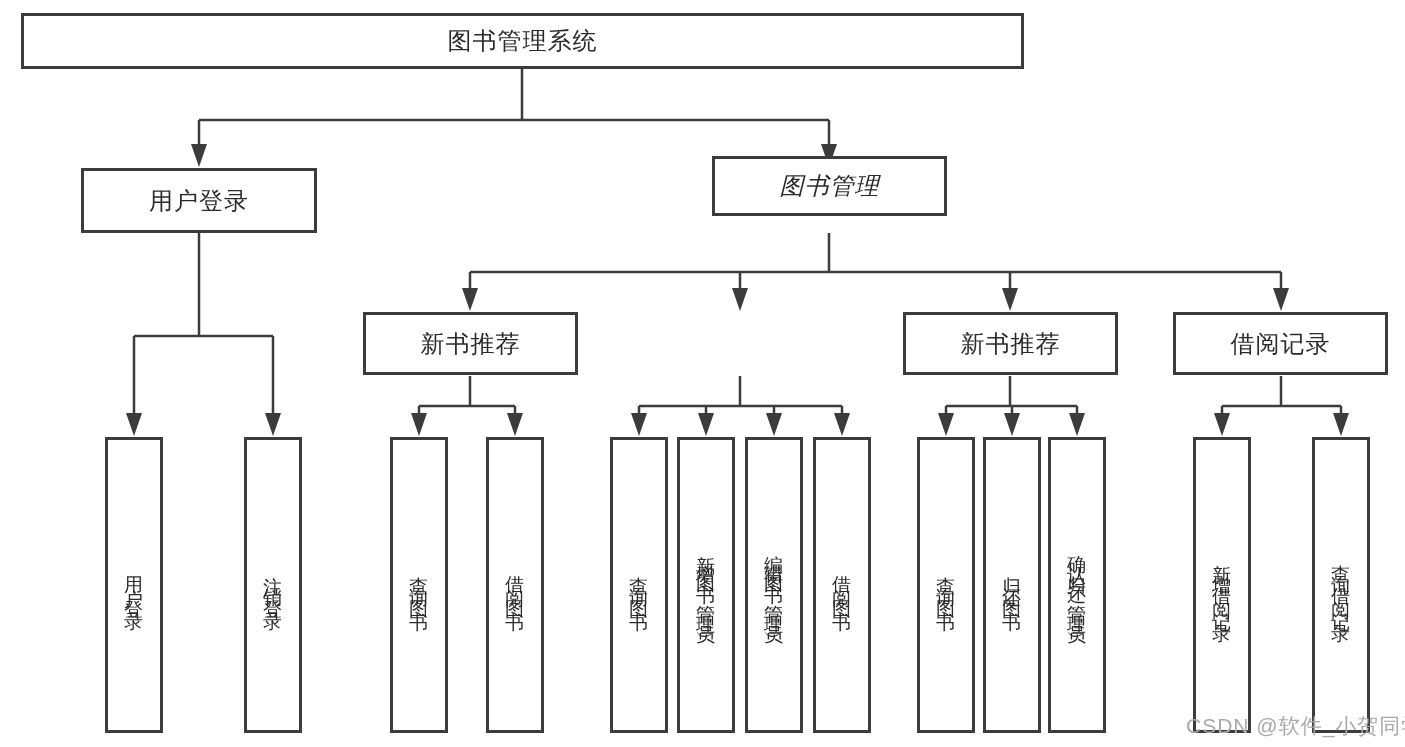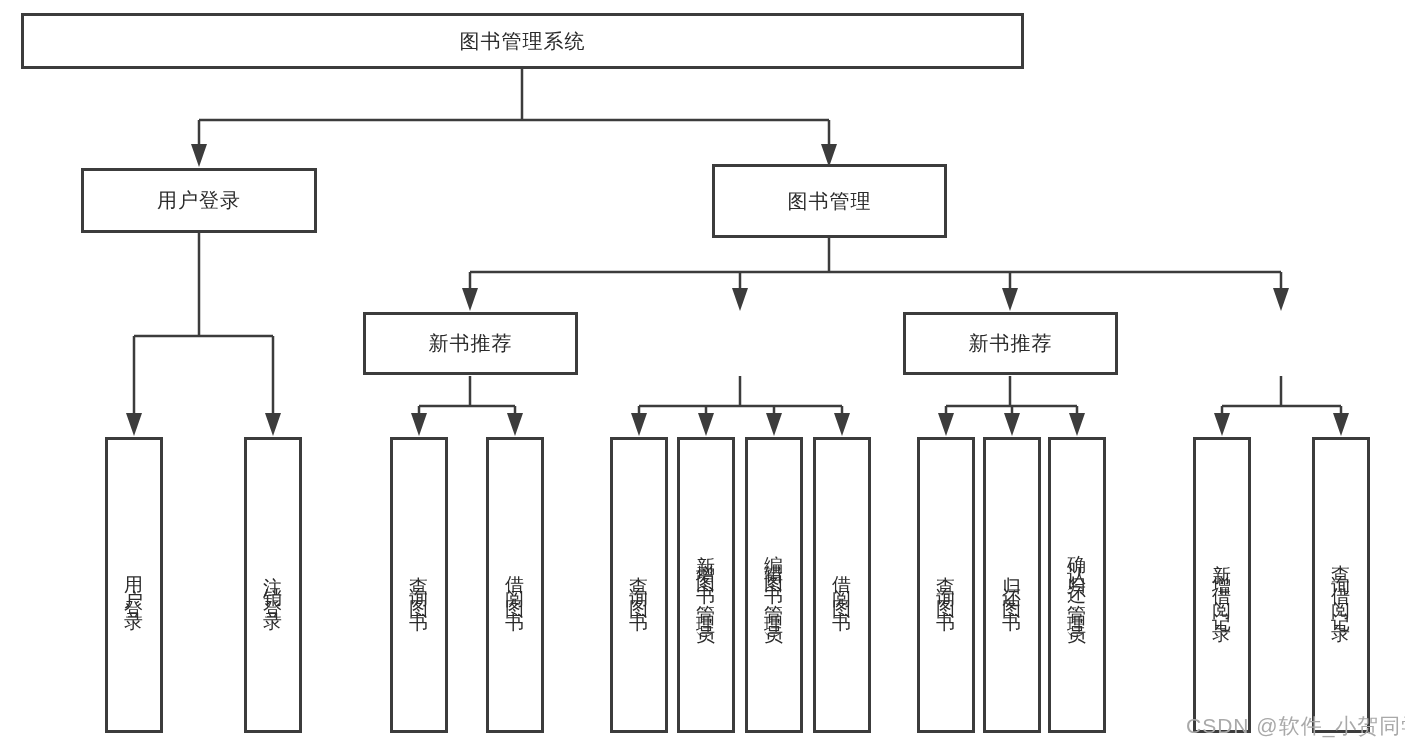--- a/index.html
+++ b/index.html
@@ -16,21 +16,21 @@
     box-sizing:border-box;
     border:3px solid #3c3c3c;
     background:#ffffff;
     display:flex;
     align-items:center;
     justify-content:center;
     color:#2b2b2b;
     z-index:2;
     text-align:center;
   }
-  .h{font-size:20px;letter-spacing:1px;}
+  .h{font-size:24px;letter-spacing:1px;}
   .v{
     writing-mode:vertical-rl;
     text-orientation:mixed;
     font-size:19px;
     letter-spacing:12px;
     line-height:1;
   }
   .v.long{letter-spacing:10px;}
   .leaf{top:437px;width:58px;height:296px;}
   .lvl3{top:312px;width:215px;height:63px;}
@@ -92,24 +92,25 @@
       <polygon points="1069,413 1085,413 1077,436"></polygon>
 
       <polygon points="1214,413 1230,413 1222,436"></polygon>
       <polygon points="1333,413 1349,413 1341,436"></polygon>
     </g>
   </svg>
 
   <div class="box h" style="left:21px;top:13px;width:1003px;height:56px;">图书管理系统</div>
 
   <div class="box h" style="left:81px;top:168px;width:236px;height:65px;">用户登录</div>
-  <div class="box h" style="left:712px;top:164px;width:235px;height:74px;">图书管理</div>
+  <div class="box h" style="left:712px;top:156px;width:235px;height:60px;font-style:italic;">图书管理</div>
 
   <div class="box h lvl3" style="left:363px;">新书推荐</div>
   <div class="box h lvl3" style="left:903px;">新书推荐</div>
+  <div class="box h lvl3" style="left:1173px;">借阅记录</div>
 
   <div class="box v leaf" style="left:105px;">用户登录</div>
   <div class="box v leaf" style="left:244px;">注销登录</div>
 
   <div class="box v leaf" style="left:390px;">查询图书</div>
   <div class="box v leaf" style="left:486px;">借阅图书</div>
 
   <div class="box v leaf" style="left:610px;">查询图书</div>
   <div class="box v leaf long" style="left:677px;">新增图书（管理员）</div>
   <div class="box v leaf long" style="left:745px;">编辑图书（管理员）</div>

